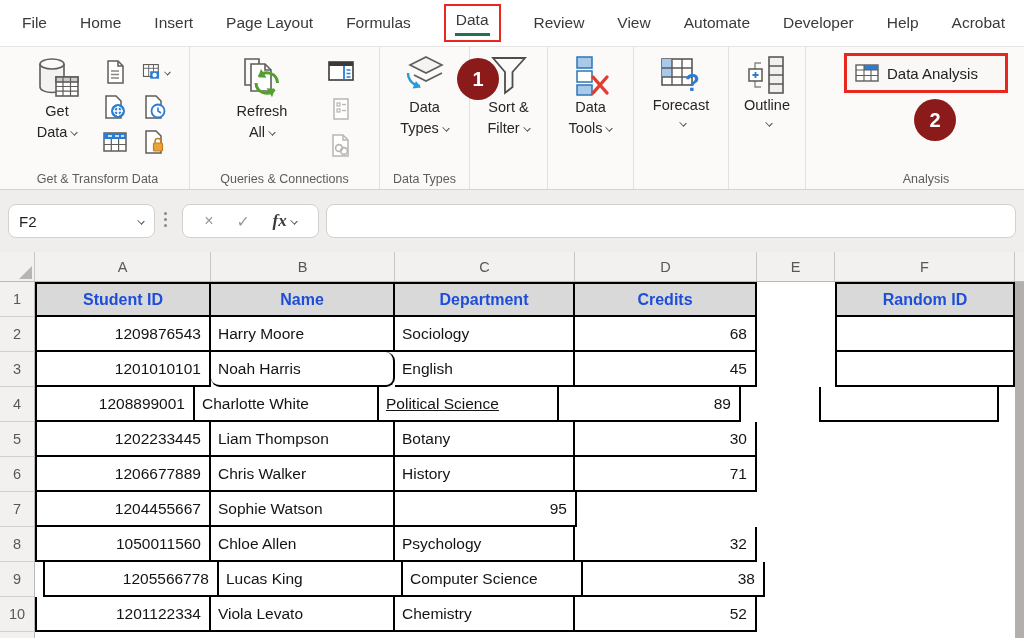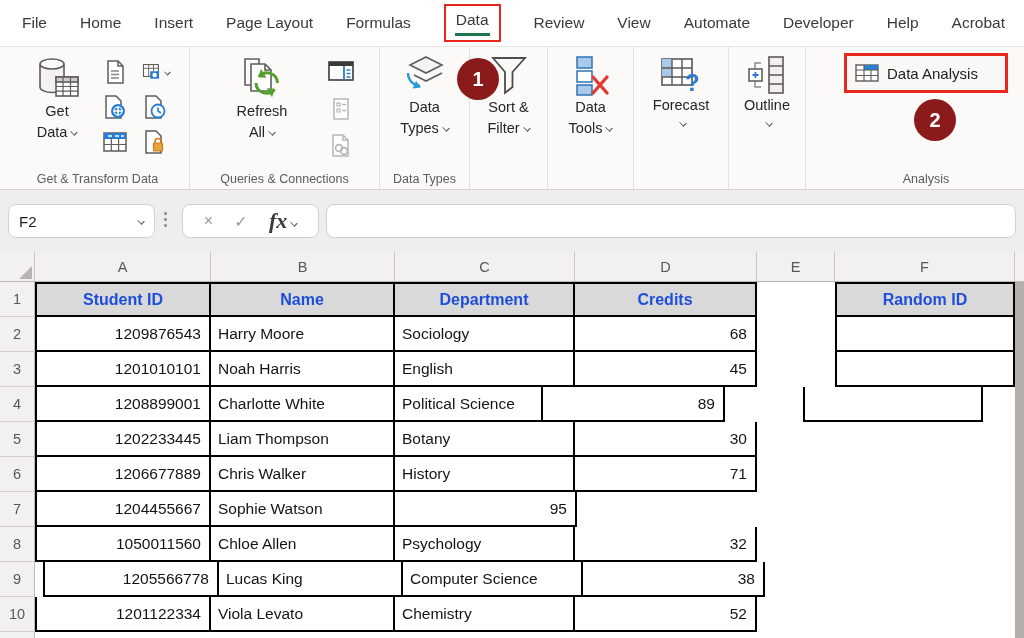--- a/index.html
+++ b/index.html
@@ -43,21 +43,21 @@
   .formulabar { position:absolute; top:190px; left:0; right:0; height:62px; background:#f0eeed; }
   .fb-box { position:absolute; top:14px; height:34px; background:#fff;
     border:1px solid #d3d0ce; border-radius:8px; display:flex; align-items:center; }
   .namebox { left:8px; width:147px; padding:0 10px; font-size:15px; color:#1f1e1d;
     justify-content:space-between; }
   .fb-dots { position:absolute; left:164px; top:22px; display:flex; flex-direction:column; gap:3px; }
   .fb-dots i { width:3px; height:3px; border-radius:50%; background:#8a8886; }
   .fxbox { left:182px; width:137px; justify-content:space-around; padding:0 10px; }
   .fxbox .g { color:#9a9896; font-size:16px; }
   .fx { font-family:"Liberation Serif", serif; font-style:italic; font-weight:bold;
-    font-size:22px; color:#3b3a39; }
+    font-size:17px; color:#3b3a39; }
   .inputbox { left:326px; right:8px; }
 
   
   .grid { position:absolute; top:252px; left:0; right:0; bottom:0; background:#fff; }
   .letters { display:flex; height:30px; background:#f3f1ef; border-bottom:1px solid #bab7b5; }
   .corner { width:35px; position:relative; border-right:1px solid #c9c6c4; }
   .corner .tri { position:absolute; right:2px; bottom:2px; width:0; height:0;
     border-left:13px solid transparent; border-bottom:13px solid #b7b4b2; }
   .colhdr { display:flex; align-items:center; justify-content:center;
     border-right:1px solid #c9c6c4; font-size:14.5px; color:#5a5856; }
@@ -359,31 +359,31 @@
           <div class="cell b-r b-b b-l al-r" style="width: 176px;">1209876543</div>
           <div class="cell b-r b-b al-l" style="width: 184px;">Harry Moore</div>
           <div class="cell b-r b-b al-l" style="width: 180px;">Sociology</div>
           <div class="cell b-r b-b al-r" style="width: 182px;">68</div>
           <div class="cell" style="width: 78px;"></div>
           <div class="cell b-l b-r b-b" style="width: 180px;"></div>
         </div>
         <div class="sheetrow">
           <div class="rowhdr">3</div>
           <div class="cell b-r b-b b-l al-r" style="width: 176px;">1201010101</div>
-          <div class="cell b-r b-b al-l" style="width: 184px;">Noah Harris</div>
+          <div class="cell b-r b-b al-l" style="width: 184px; border-radius: 9px;">Noah Harris</div>
           <div class="cell b-r b-b al-l" style="width: 180px;">English</div>
           <div class="cell b-r b-b al-r" style="width: 182px;">45</div>
           <div class="cell" style="width: 78px;"></div>
           <div class="cell b-l b-r b-b" style="width: 180px;"></div>
         </div>
         <div class="sheetrow">
           <div class="rowhdr">4</div>
-          <div class="cell b-r b-b b-l al-r" style="width: 176px;">1208899001</div>
+          <div class="cell b-r b-b b-l al-r" style="width: 160px;">1208899001</div>
           <div class="cell b-r b-b al-l" style="width: 184px;">Charlotte White</div>
-          <div class="cell b-r b-b al-l" style="width: 148px;">Political Science</div>
+          <div class="cell b-r b-b al-l" style="width: 180px; text-decoration: underline;">Political Science</div>
           <div class="cell b-r b-b al-r" style="width: 182px;">89</div>
           <div class="cell" style="width: 78px;"></div>
           <div class="cell b-l b-r b-b" style="width: 180px;"></div>
         </div>
         <div class="sheetrow">
           <div class="rowhdr">5</div>
           <div class="cell b-r b-b b-l al-r" style="width: 176px;">1202233445</div>
           <div class="cell b-r b-b al-l" style="width: 184px;">Liam Thompson</div>
           <div class="cell b-r b-b al-l" style="width: 180px;">Botany</div>
           <div class="cell b-r b-b al-r" style="width: 182px;">30</div>

